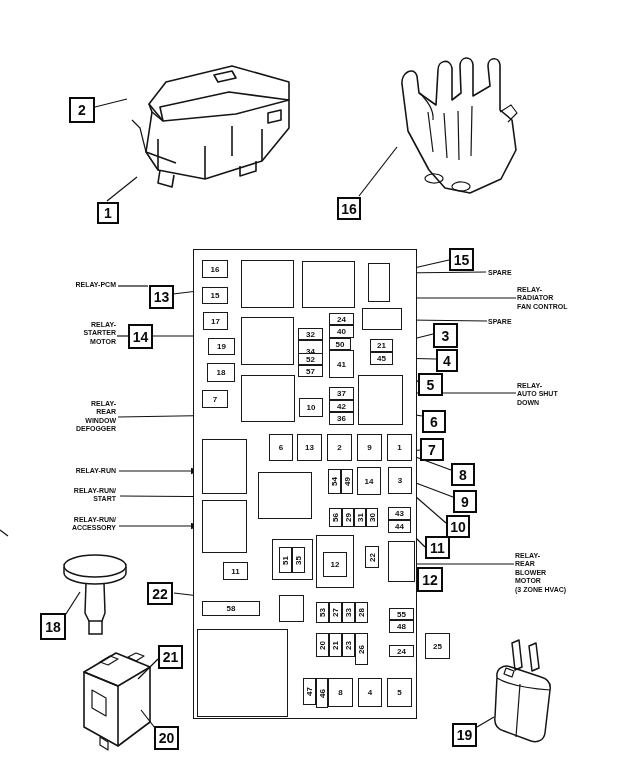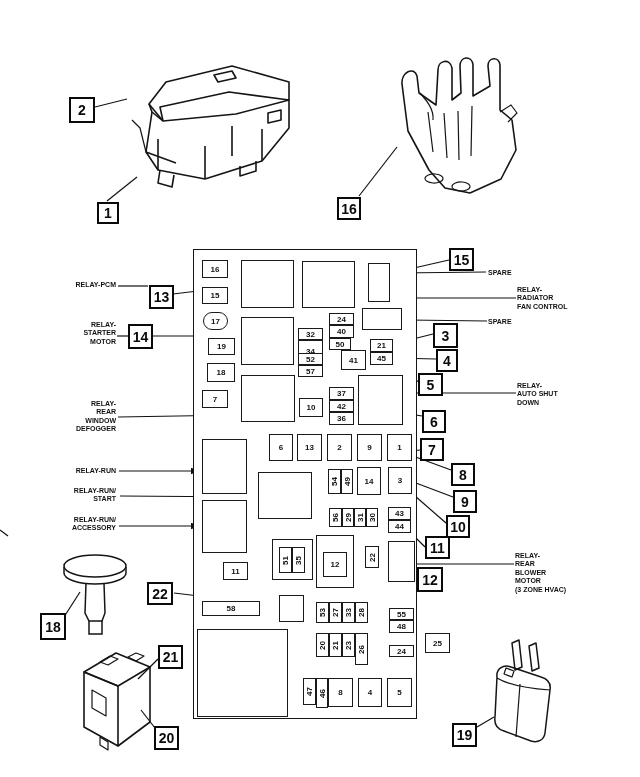--- a/index.html
+++ b/index.html
@@ -120,21 +120,21 @@
   </svg>
 
   <div id="panel" style="left:193px;top:249px;width:224px;height:470px;"></div>
 
   <div class="fuse" style="left:202px;top:260px;width:26px;height:18px;">
       <span>16</span>
     </div>
   <div class="fuse" style="left:202px;top:287px;width:26px;height:17px;">
       <span>15</span>
     </div>
-  <div class="fuse" style="left:203px;top:312px;width:25px;height:18px;border-radius:9px;">
+  <div class="fuse" style="left:203px;top:312px;width:25px;height:18px;">
       <span>17</span>
     </div>
   <div class="fuse" style="left:208px;top:338px;width:27px;height:17px;">
       <span>19</span>
     </div>
   <div class="fuse" style="left:207px;top:363px;width:28px;height:19px;">
       <span>18</span>
     </div>
   <div class="fuse" style="left:202px;top:390px;width:26px;height:18px;">
       <span>7</span>
@@ -169,21 +169,21 @@
 
   <div class="fuse" style="left:329px;top:313px;width:25px;height:12px;">
       <span>24</span>
     </div>
   <div class="fuse" style="left:329px;top:325px;width:25px;height:13px;">
       <span>40</span>
     </div>
   <div class="fuse" style="left:329px;top:338px;width:22px;height:12px;">
       <span>50</span>
     </div>
-  <div class="fuse" style="left:341px;top:350px;width:25px;height:20px;">
+  <div class="fuse" style="left:329px;top:350px;width:25px;height:28px;">
       <span>41</span>
     </div>
 
   <div class="fuse" style="left:370px;top:339px;width:23px;height:13px;">
       <span>21</span>
     </div>
   <div class="fuse" style="left:370px;top:352px;width:23px;height:13px;">
       <span>45</span>
     </div>
 
@@ -295,21 +295,21 @@
   <div class="fuse" style="left:355px;top:633px;width:13px;height:32px;">
       <span class="rt">26</span>
     </div>
 
   <div class="fuse" style="left:389px;top:608px;width:25px;height:12px;">
       <span>55</span>
     </div>
   <div class="fuse" style="left:389px;top:620px;width:25px;height:13px;">
       <span>48</span>
     </div>
-  <div class="fuse" style="left:389px;top:633px;width:25px;height:20px;margin-left:36px;">
+  <div class="fuse" style="left:389px;top:633px;width:25px;height:26px;margin-left:36px;">
       <span>25</span>
     </div>
   <div class="fuse" style="left:389px;top:645px;width:25px;height:12px;">
       <span>24</span>
     </div>
 
   <div class="fuse" style="left:303px;top:678px;width:13px;height:27px;">
       <span class="rt">47</span>
     </div>
   <div class="fuse" style="left:316px;top:678px;width:12px;height:30px;">

